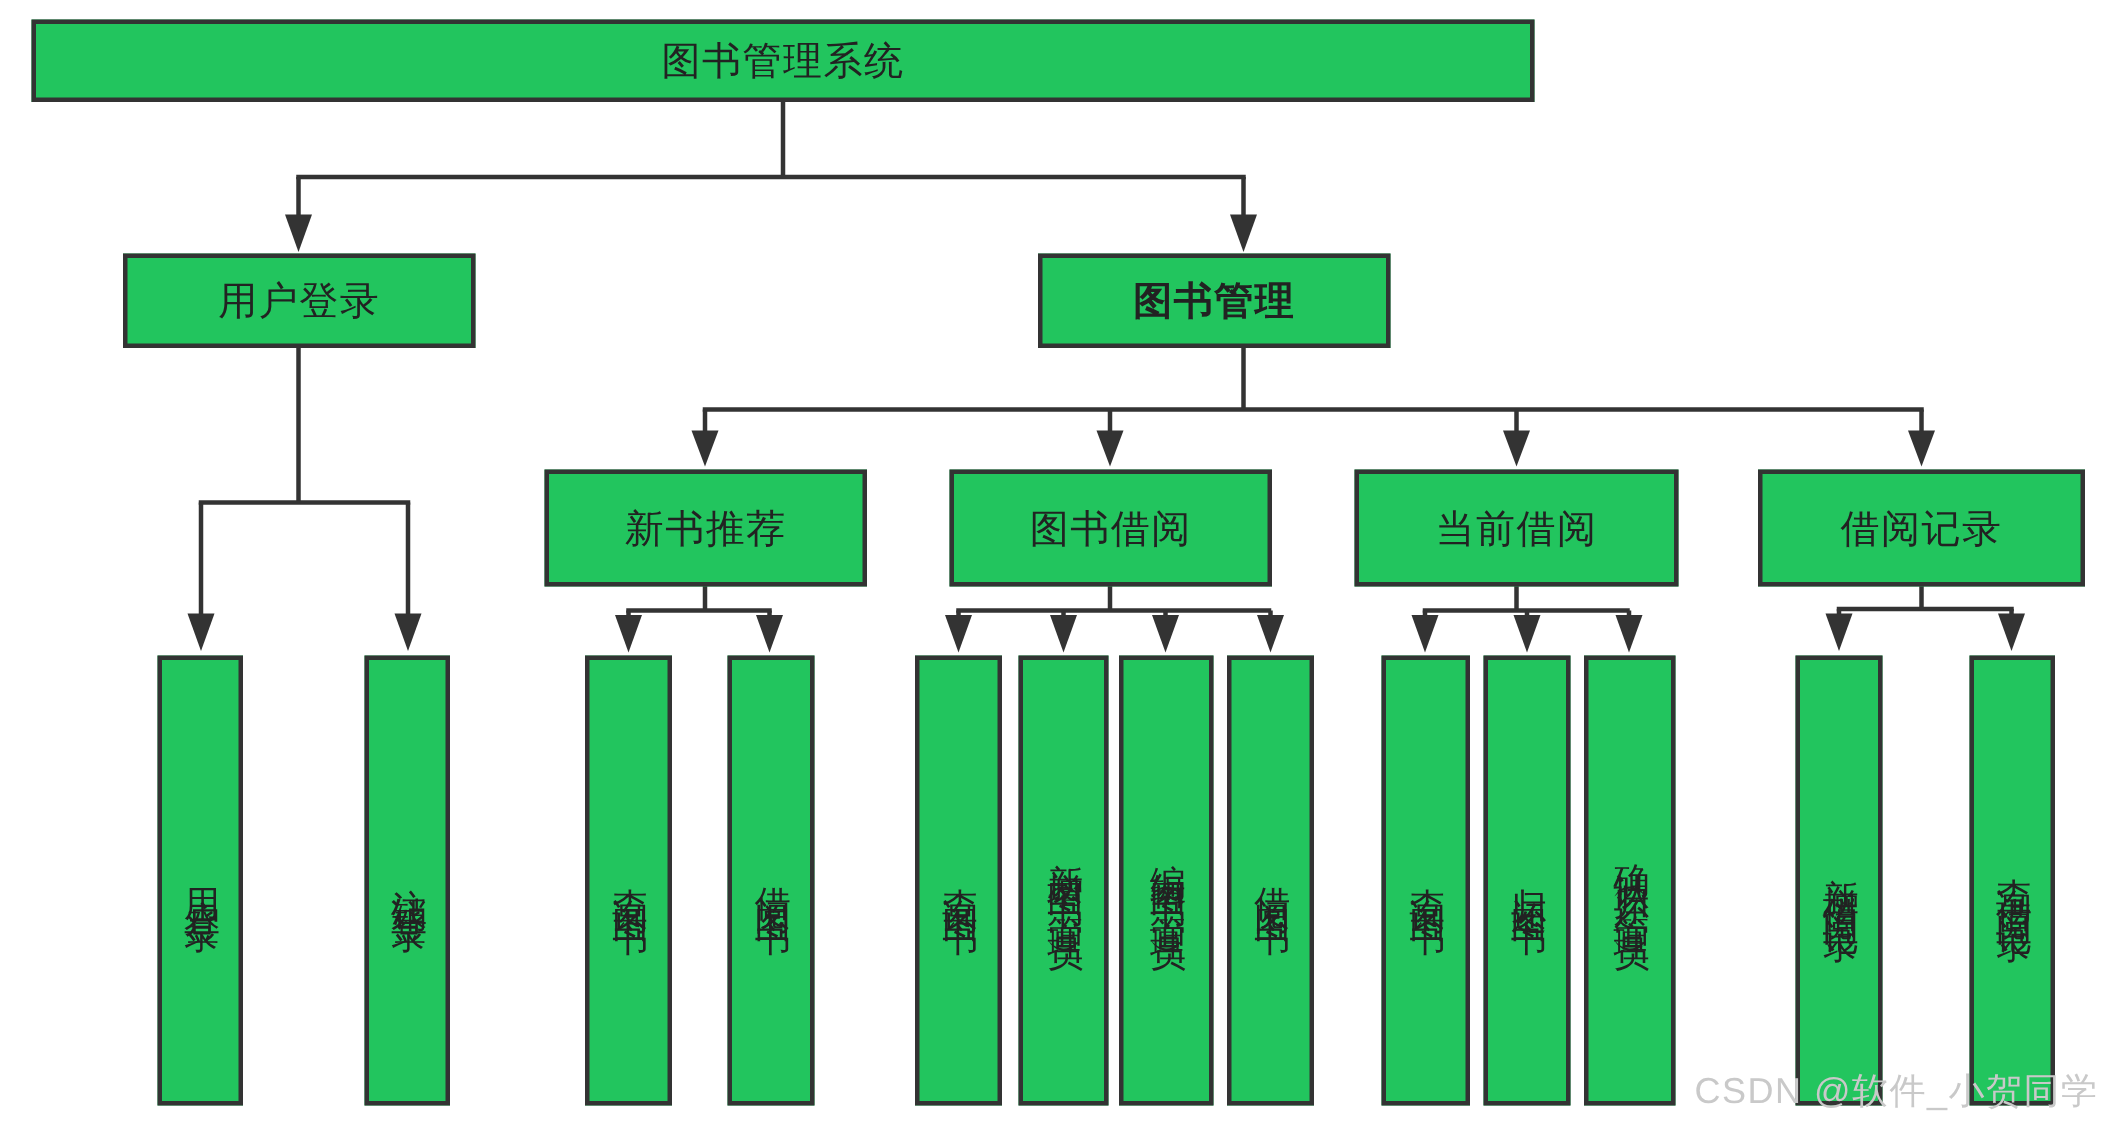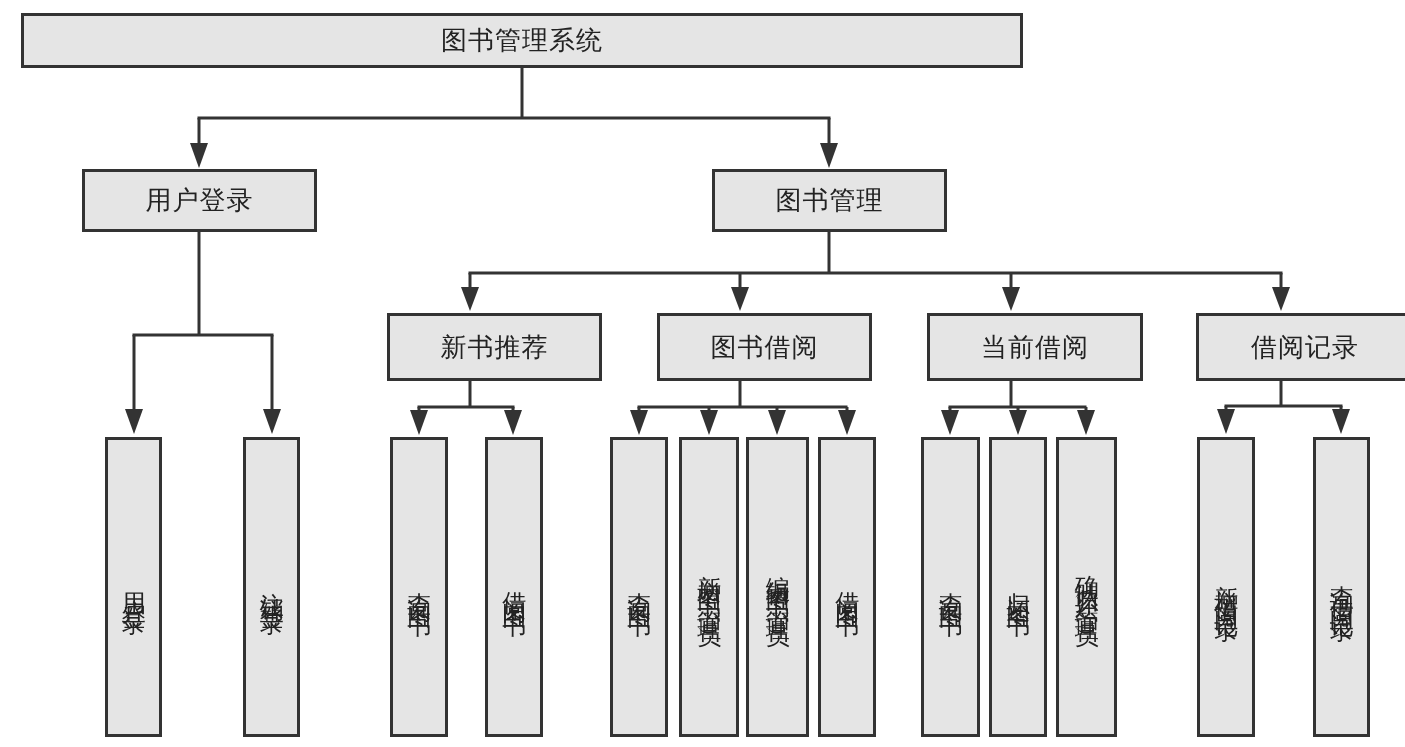--- a/index.html
+++ b/index.html
@@ -16,28 +16,28 @@
     font-family:"Liberation Sans",sans-serif;
     overflow:hidden;
   }
   .connectors{position:absolute;left:0;top:0;width:1405px;height:747px;}
   .c{stroke:var(--line);stroke-width:3;fill:none;}
   .a{fill:var(--line);stroke:none;}
   .node{
     position:absolute;
     box-sizing:border-box;
     border:3px solid var(--line);
-    background:#e5e5e5;
+    background:#22c55e;
     display:flex;align-items:center;justify-content:center;
     color:var(--text);
   }
   .h-node{font-size:26px;letter-spacing:1px;}
   .root{left:21px;top:13px;width:1002px;height:55px;}
   .lvl2{top:169px;width:235px;height:63px;}
-  .lvl3{top:313px;height:68px;margin-left:24px;}
+  .lvl3{top:313px;height:78px;}
   .v-node{top:437px;height:300px;}
   .v-node span{
     writing-mode:vertical-rl;
     text-orientation:mixed;
     font-size:24px;
     letter-spacing:7px;
     line-height:1.1;
     white-space:nowrap;
   }
   .watermark{
@@ -116,21 +116,21 @@
       <polygon class="a" points="1332,409 1350,409 1341,434"></polygon>
   </svg>
 
   <div class="node h-node root">
     <span>图书管理系统</span>
   </div>
 
   <div class="node h-node lvl2" style="left:82px;">
     <span>用户登录</span>
   </div>
-  <div class="node h-node lvl2" style="left:712px;">
+  <div class="node h-node lvl2" style="left:692px;font-weight:bold;">
     <span>图书管理</span>
   </div>
 
   <div class="node h-node lvl3" style="left:363px;width:215px;">
     <span>新书推荐</span>
   </div>
   <div class="node h-node lvl3" style="left:633px;width:215px;text-align:center;">
     <span>图书借阅</span>
   </div>
   <div class="node h-node lvl3" style="left:903px;width:216px;align-items:center;">
@@ -173,13 +173,14 @@
   <div class="node v-node" style="left:1056px;width:61px;">
     <span>确认归还（管理员）</span>
   </div>
   <div class="node v-node" style="left:1197px;width:58px;">
     <span>新增借阅记录</span>
   </div>
   <div class="node v-node" style="left:1313px;width:57px;">
     <span>查询借阅记录</span>
   </div>
 
+  <div class="watermark">CSDN @软件_小贺同学</div>
 </div>
 
 </body></html>

